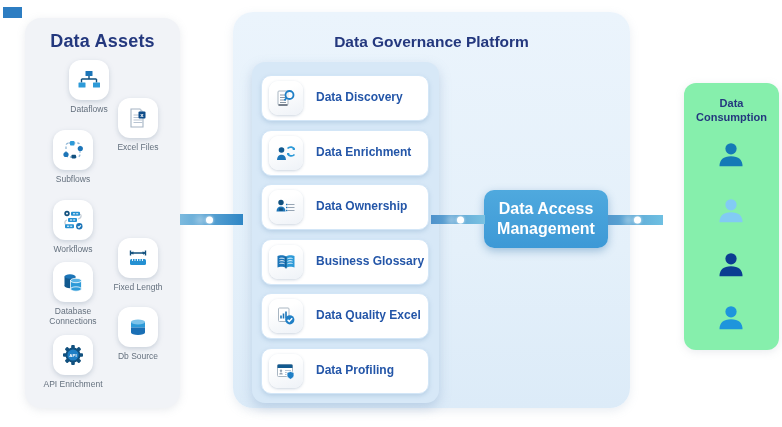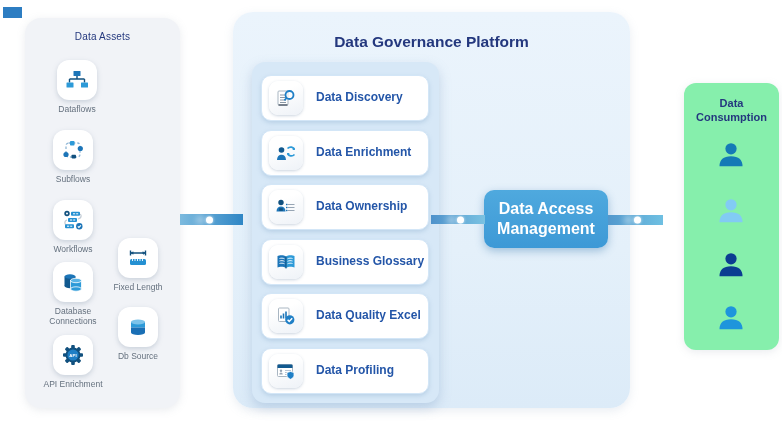--- a/index.html
+++ b/index.html
@@ -5,27 +5,27 @@
   html,body{margin:0;padding:0;background:#fff;}
   #canvas{position:relative;width:782px;height:427px;background:#fff;overflow:hidden;
           font-family:"Liberation Sans","DejaVu Sans",sans-serif;}
   
   .corner-mark{position:absolute;left:3px;top:7px;width:19px;height:11px;background:#2d7dc2;}
 
   
   .panel-left{position:absolute;left:25px;top:18px;width:155px;height:390px;
               background:#f1f3f7;border-radius:16px;box-shadow:0 2px 8px rgba(140,150,165,.18);}
   .panel-left .panel-title{position:absolute;top:13px;left:0;width:100%;text-align:center;
-              font-size:10px;font-weight:normal;color:#24387e;letter-spacing:.2px;}
+              font-size:18px;font-weight:bold;color:#24387e;letter-spacing:.2px;}
   .asset-item{position:absolute;width:72px;display:flex;flex-direction:column;align-items:center;}
   .asset-tile{width:40px;height:40px;background:#fff;border-radius:12px;
               box-shadow:0 2px 5px rgba(130,145,165,.35);display:flex;align-items:center;justify-content:center;}
   .asset-label{margin-top:4px;font-size:8.5px;line-height:1.2;color:#64707e;text-align:center;}
   
-  .pos-dataflows{left:16px;top:42px;} .pos-excel{left:77px;top:80px;}
+  .pos-dataflows{left:28px;top:42px;} .pos-excel{left:77px;top:80px;}
   .pos-subflows{left:12px;top:112px;} .pos-delimited{left:77px;top:150px;}
   .pos-workflows{left:12px;top:182px;} .pos-fixed{left:77px;top:220px;}
   .pos-database{left:12px;top:244px;} .pos-dbsource{left:77px;top:289px;}
   .pos-api{left:12px;top:317px;}
 
   
   .panel-mid{position:absolute;left:233px;top:12px;width:397px;height:396px;border-radius:20px;
              background:linear-gradient(180deg,#ebf4fc 0%,#e4f0fa 60%,#dcebf8 100%);
              box-shadow:0 3px 10px rgba(140,160,190,.18);}
   .panel-mid .panel-title{position:absolute;top:21px;left:0;width:100%;text-align:center;
@@ -86,20 +86,32 @@
         <svg width="24" height="24" viewBox="0 0 24 24">
           <path d="M12 8v3M4.5 11h15M4.5 11v3.5M19.5 11v3.5" stroke="#11507e" stroke-width="1.4" fill="none"></path>
           <rect x="8.5" y="3" width="7" height="5" rx="0.5" fill="#1c75b8"></rect>
           <rect x="1.5" y="14.5" width="7" height="5" rx="0.5" fill="#2d9ad8"></rect>
           <rect x="16" y="14.5" width="7" height="5" rx="0.5" fill="#2d9ad8"></rect>
         </svg>
       </div>
       <div class="asset-label">Dataflows</div>
     </div>
 
+    <div class="asset-item pos-excel">
+      <div class="asset-tile">
+        <svg width="24" height="24" viewBox="0 0 24 24">
+          <path d="M5 3h9l3 3v15H5z" fill="#fff" stroke="#a5b4c4" stroke-width="1.1"></path>
+          <path d="M14 3l3 3h-3z" fill="#c9d5e2"></path>
+          <path d="M7.5 9h9M7.5 11.5h9M7.5 14h9M7.5 16.5h9" stroke="#b8c4d2" stroke-width="1"></path>
+          <rect x="12.5" y="5.5" width="7" height="7" rx="1" fill="#0f4d8a"></rect>
+          <text x="16" y="10.8" text-anchor="middle" font-size="6" font-weight="bold" fill="#fff">x</text>
+        </svg>
+      </div>
+      <div class="asset-label">Excel Files</div>
+    </div>
 
     <div class="asset-item pos-subflows">
       <div class="asset-tile">
         <svg width="24" height="24" viewBox="0 0 24 24">
           <rect x="5" y="5" width="14" height="14" rx="2.5" fill="none" stroke="#8fb6d6" stroke-width="1.3" stroke-dasharray="2.4 2"></rect>
           <rect x="9" y="3" width="4.5" height="4.5" rx="0.8" fill="#2d9ad8"></rect>
           <rect x="10.5" y="16.8" width="4.5" height="3.6" rx="0.8" fill="#11507e"></rect>
           <circle cx="5" cy="16.5" r="2.6" fill="#1c75b8"></circle>
           <circle cx="19.3" cy="10.5" r="2.6" fill="#1c75b8"></circle>
         </svg>

